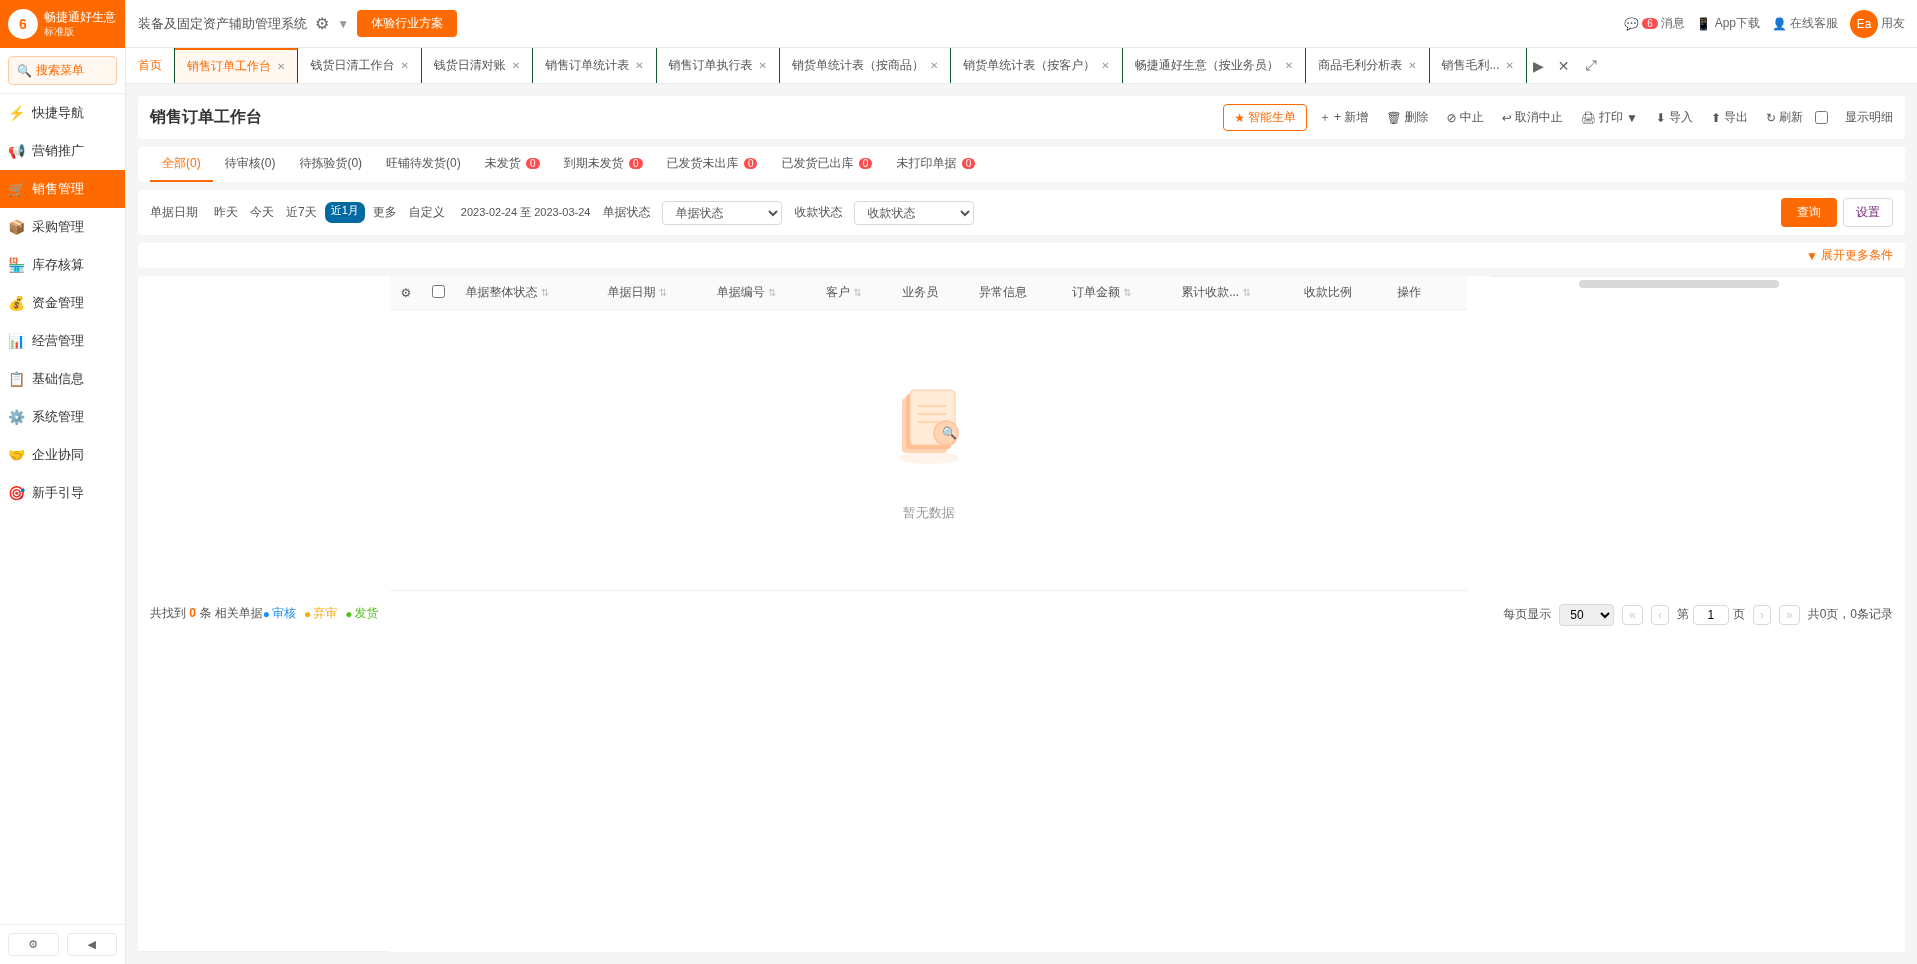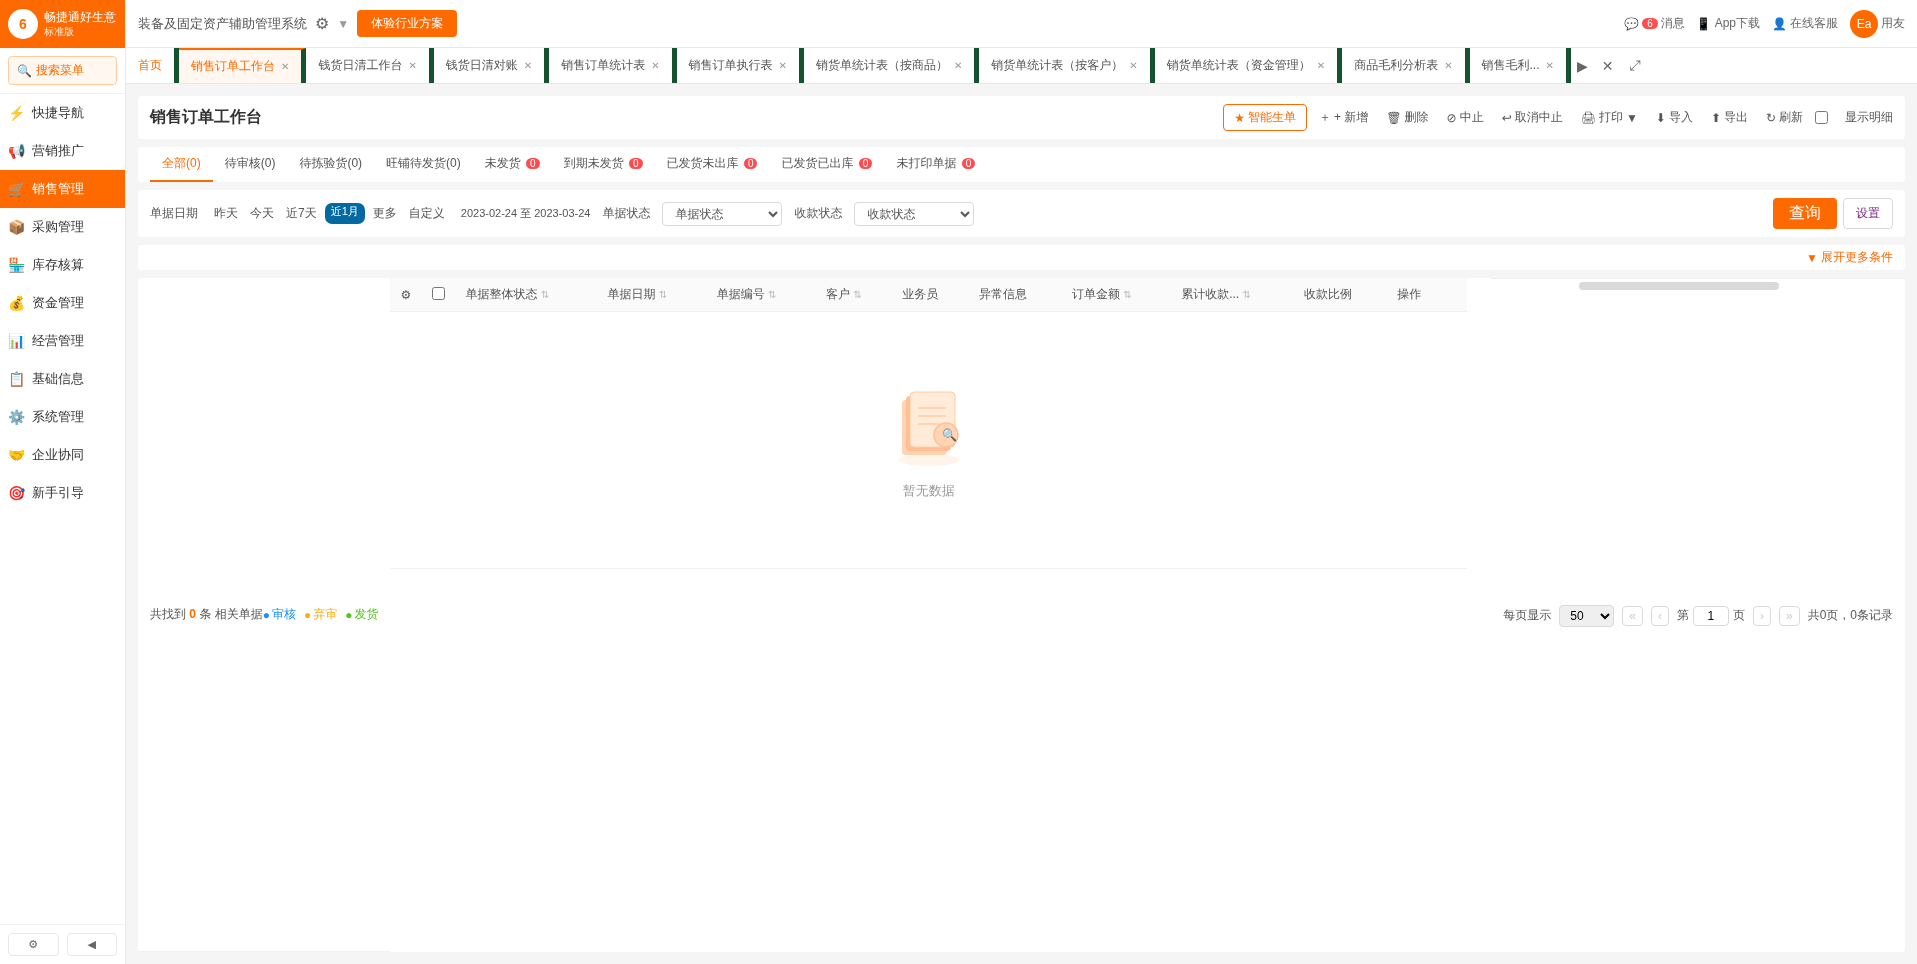--- a/index.html
+++ b/index.html
@@ -24,37 +24,37 @@
     
     .topbar { height: 48px; background: #fff; border-bottom: 1px solid #e8e8e8; display: flex; align-items: center; padding: 0 12px; gap: 8px; }
     .topbar-btn-industry { background: #ff6a00; color: #fff; border: none; border-radius: 4px; padding: 5px 14px; cursor: pointer; font-size: 12px; }
     .topbar-btn-gear { background: none; border: none; cursor: pointer; color: #666; font-size: 16px; }
     .topbar-right { display: flex; align-items: center; gap: 12px; color: #666; font-size: 12px; }
     .topbar-right .user-avatar { width: 28px; height: 28px; background: #ff6a00; border-radius: 50%; display: flex; align-items: center; justify-content: center; color: #fff; font-size: 12px; }
     .topbar-right-item { display: flex; align-items: center; gap: 3px; cursor: pointer; }
 
     
     .tabbar { background: #fff; border-bottom: 1px solid #e8e8e8; display: flex; align-items: center; overflow: hidden; height: 36px; }
-    .tab { display: flex; align-items: center; padding: 0 12px; height: 100%; border-right: 5px solid #14532d; cursor: pointer; white-space: nowrap; font-size: 12px; color: #555; gap: 4px; flex-shrink: 0; }
+    .tab { display: flex; align-items: center; padding: 0 12px; height: 100%; border-right: 1px solid #14532d; cursor: pointer; white-space: nowrap; font-size: 12px; color: #555; gap: 4px; flex-shrink: 0; }
     .tab.active { background: #fff7f0; color: #ff6a00; border-top: 2px solid #ff6a00; }
     .tab.home { color: #ff6a00; }
     .tab .close-x { color: #999; font-size: 10px; margin-left: 2px; }
     .tab-nav-btn { padding: 0 6px; cursor: pointer; color: #666; font-size: 14px; display: flex; align-items: center; height: 100%; }
     .tab-close-all { padding: 0 8px; cursor: pointer; color: #666; font-size: 14px; display: flex; align-items: center; height: 100%; }
 
     
     .content { flex: 1; overflow: auto; padding: 12px; background: #f5f5f5; display: flex; flex-direction: column; gap: 8px; }
 
     
     .page-header { display: flex; align-items: center; justify-content: space-between; background: #fff; padding: 8px 12px; border-radius: 4px; }
     .page-title { font-size: 16px; font-weight: bold; color: #333; }
     .page-actions { display: flex; align-items: center; gap: 6px; }
     .btn-smart { background: #fff; border: 1px solid #ff6a00; color: #ff6a00; border-radius: 4px; padding: 4px 10px; cursor: pointer; font-size: 12px; display: flex; align-items: center; gap: 3px; }
     .btn-action { background: none; border: none; color: #555; cursor: pointer; font-size: 12px; padding: 4px 6px; display: flex; align-items: center; gap: 3px; }
-    .btn-query { background: #ff6a00; color: #fff; border: none; border-radius: 4px; padding: 5px 16px; cursor: pointer; font-size: 16px; }
+    .btn-query { background: #ff6a00; color: #fff; border: none; border-radius: 4px; padding: 5px 16px; cursor: pointer; font-size: 12px; }
     .btn-setting { background: #fff; border: 1px solid #d9d9d9; color: #701a75; border-radius: 4px; padding: 5px 12px; cursor: pointer; font-size: 12px; }
     .checkbox-label { display: flex; align-items: center; gap: 17px; font-size: 12px; color: #555; cursor: pointer; }
 
     
     .subtabs { display: flex; gap: 0; background: #fff; padding: 0 12px; border-radius: 4px; }
     .subtab { padding: 8px 12px; cursor: pointer; color: #555; font-size: 12px; border-bottom: 2px solid transparent; white-space: nowrap; }
     .subtab.active { color: #ff6a00; border-bottom-color: #ff6a00; }
     .subtab .count-badge { background: #ff4d4f; color: #fff; border-radius: 10px; padding: 0 4px; font-size: 10px; margin-left: 2px; }
 
     
@@ -228,21 +228,21 @@
     </div>
     <div class="tab">
       <span>销货单统计表（按商品）</span>
       <span class="close-x">✕</span>
     </div>
     <div class="tab">
       <span>销货单统计表（按客户）</span>
       <span class="close-x">✕</span>
     </div>
     <div class="tab">
-      <span>销货单统计表（资金管理）</span>
+      <span>畅捷通好生意（按业务员）</span>
       <span class="close-x">✕</span>
     </div>
     <div class="tab">
       <span>商品毛利分析表</span>
       <span class="close-x">✕</span>
     </div>
     <div class="tab">
       <span>销售毛利...</span>
       <span class="close-x">✕</span>
     </div>
@@ -444,21 +444,21 @@
                     <ellipse cx="45" cy="80" rx="30" ry="6" fill="#ffe8d6" opacity="0.5"></ellipse>
                     <rect x="18" y="20" width="45" height="55" rx="4" fill="#ffd4b3"></rect>
                     <rect x="22" y="16" width="45" height="55" rx="4" fill="#ffbe93"></rect>
                     <rect x="26" y="12" width="45" height="55" rx="4" fill="#ffebd8" stroke="#ffcca0" stroke-width="1"></rect>
                     <line x1="34" y1="28" x2="62" y2="28" stroke="#ffcca0" stroke-width="1.5"></line>
                     <line x1="34" y1="36" x2="62" y2="36" stroke="#ffcca0" stroke-width="1.5"></line>
                     <line x1="34" y1="44" x2="55" y2="44" stroke="#ffcca0" stroke-width="1.5"></line>
                     <circle cx="62" cy="55" r="12" fill="#ffd4b3" stroke="#ffbf99" stroke-width="1.5"></circle>
                     <text x="58" y="59" font-size="12" fill="#ff8c50">🔍</text>
                   </svg>
-                  <div style="color:#999;font-size:13px;">暂无数据</div>
+                  <div style="color:#999;font-size:13px;margin-top:24px;">暂无数据</div>
                 </div>
               </td>
             </tr>
           </tbody>
         </table>
       </div>
 
       <div class="scrollbar-area">
         <div class="fake-scrollbar">
           <div class="fake-scrollbar-thumb"></div>

